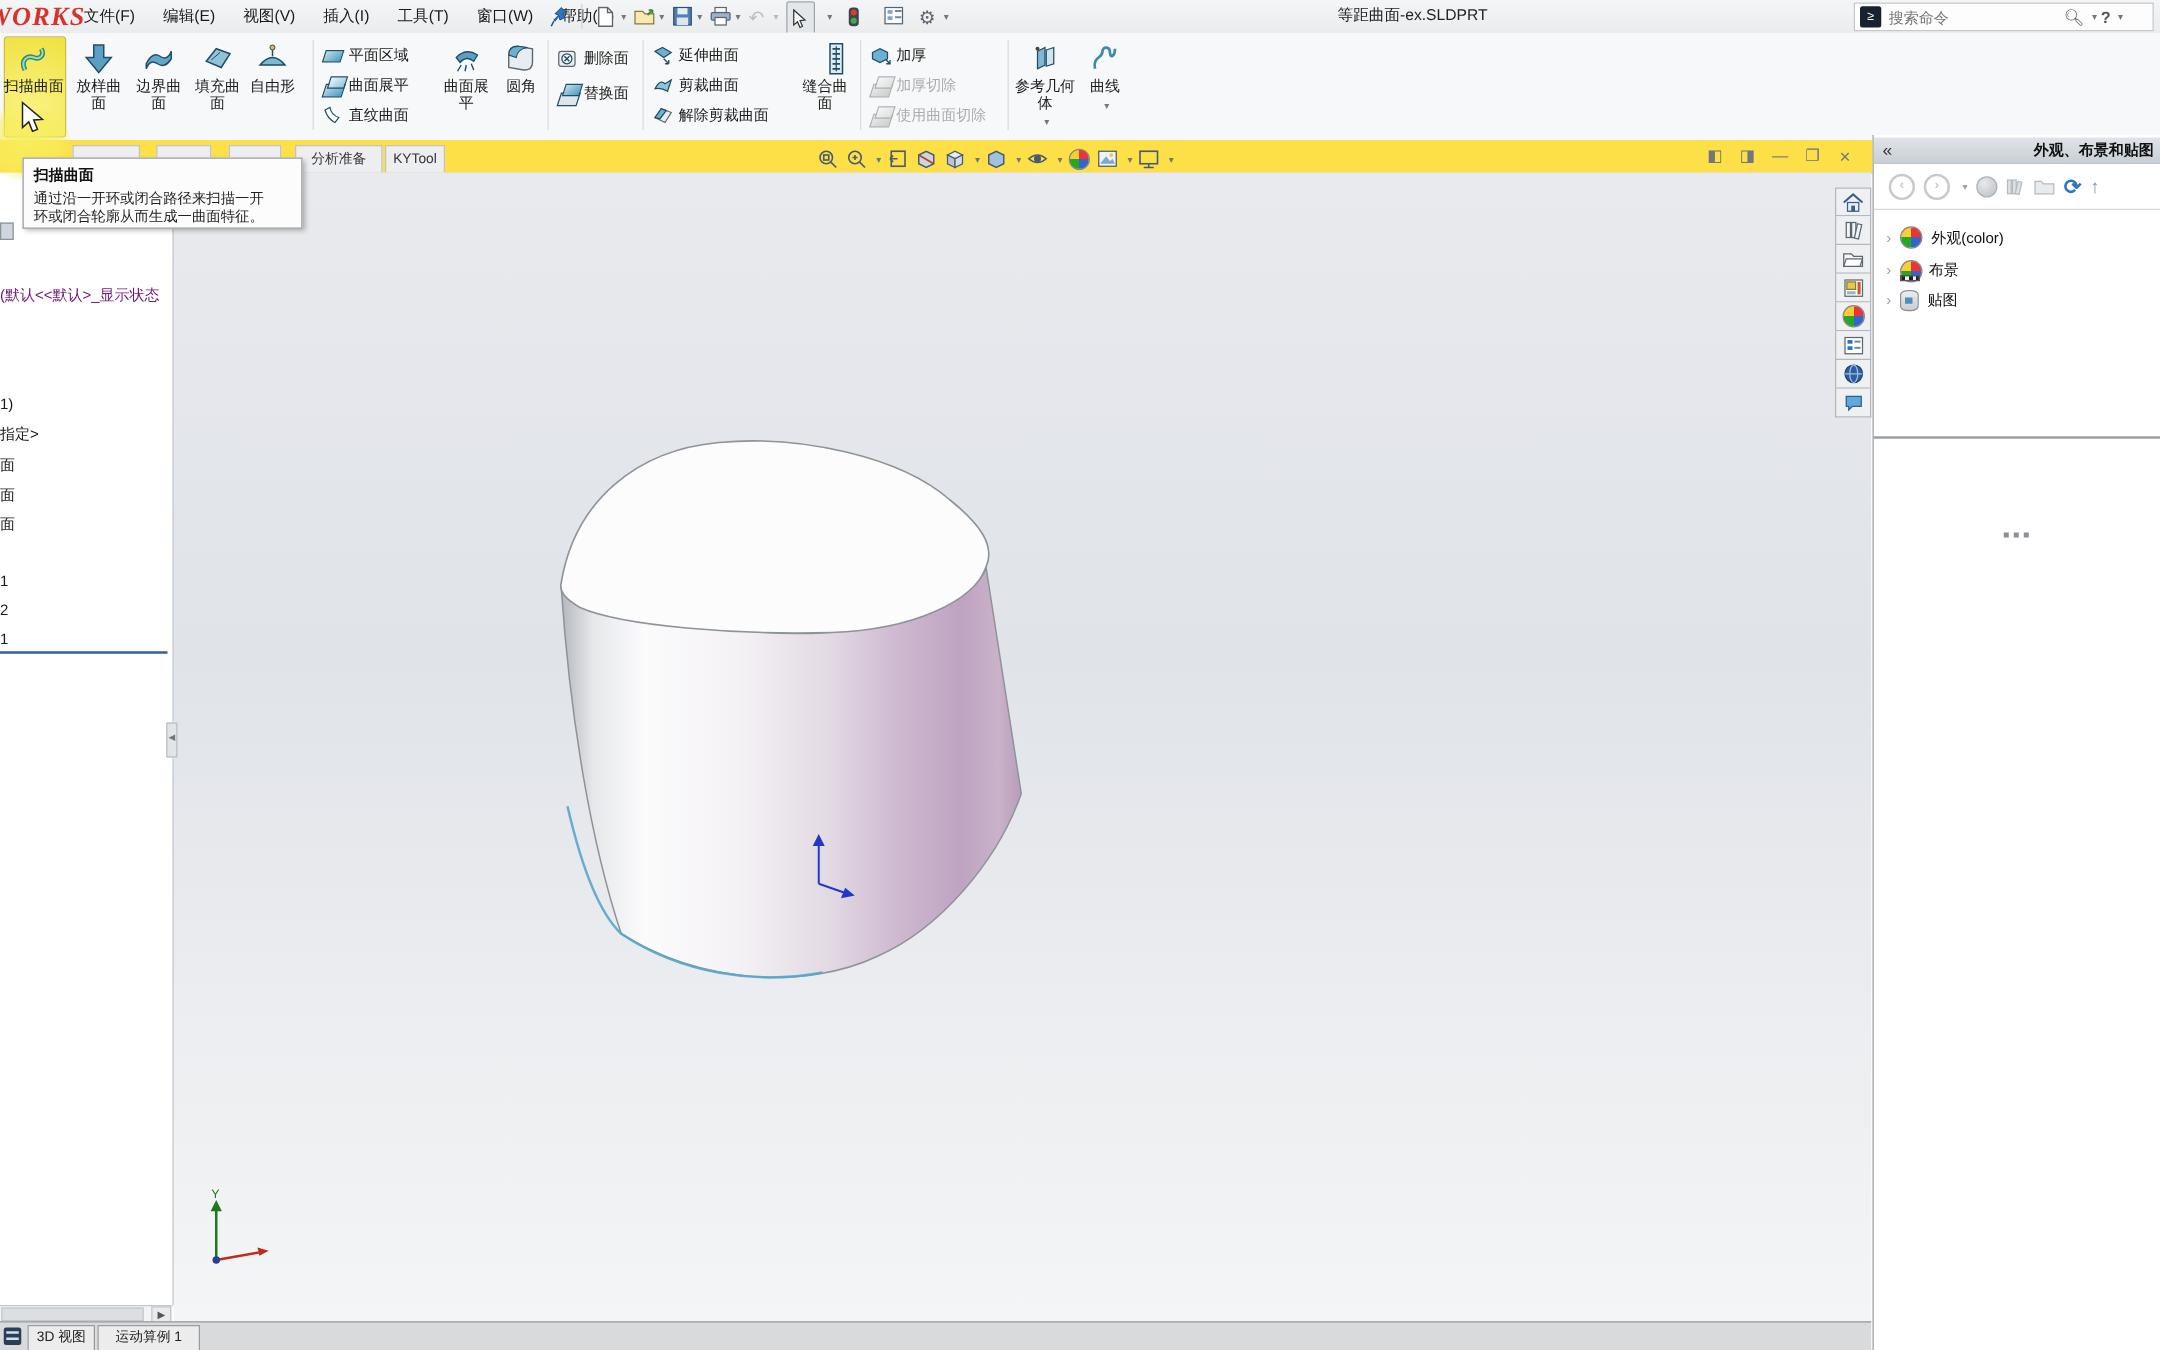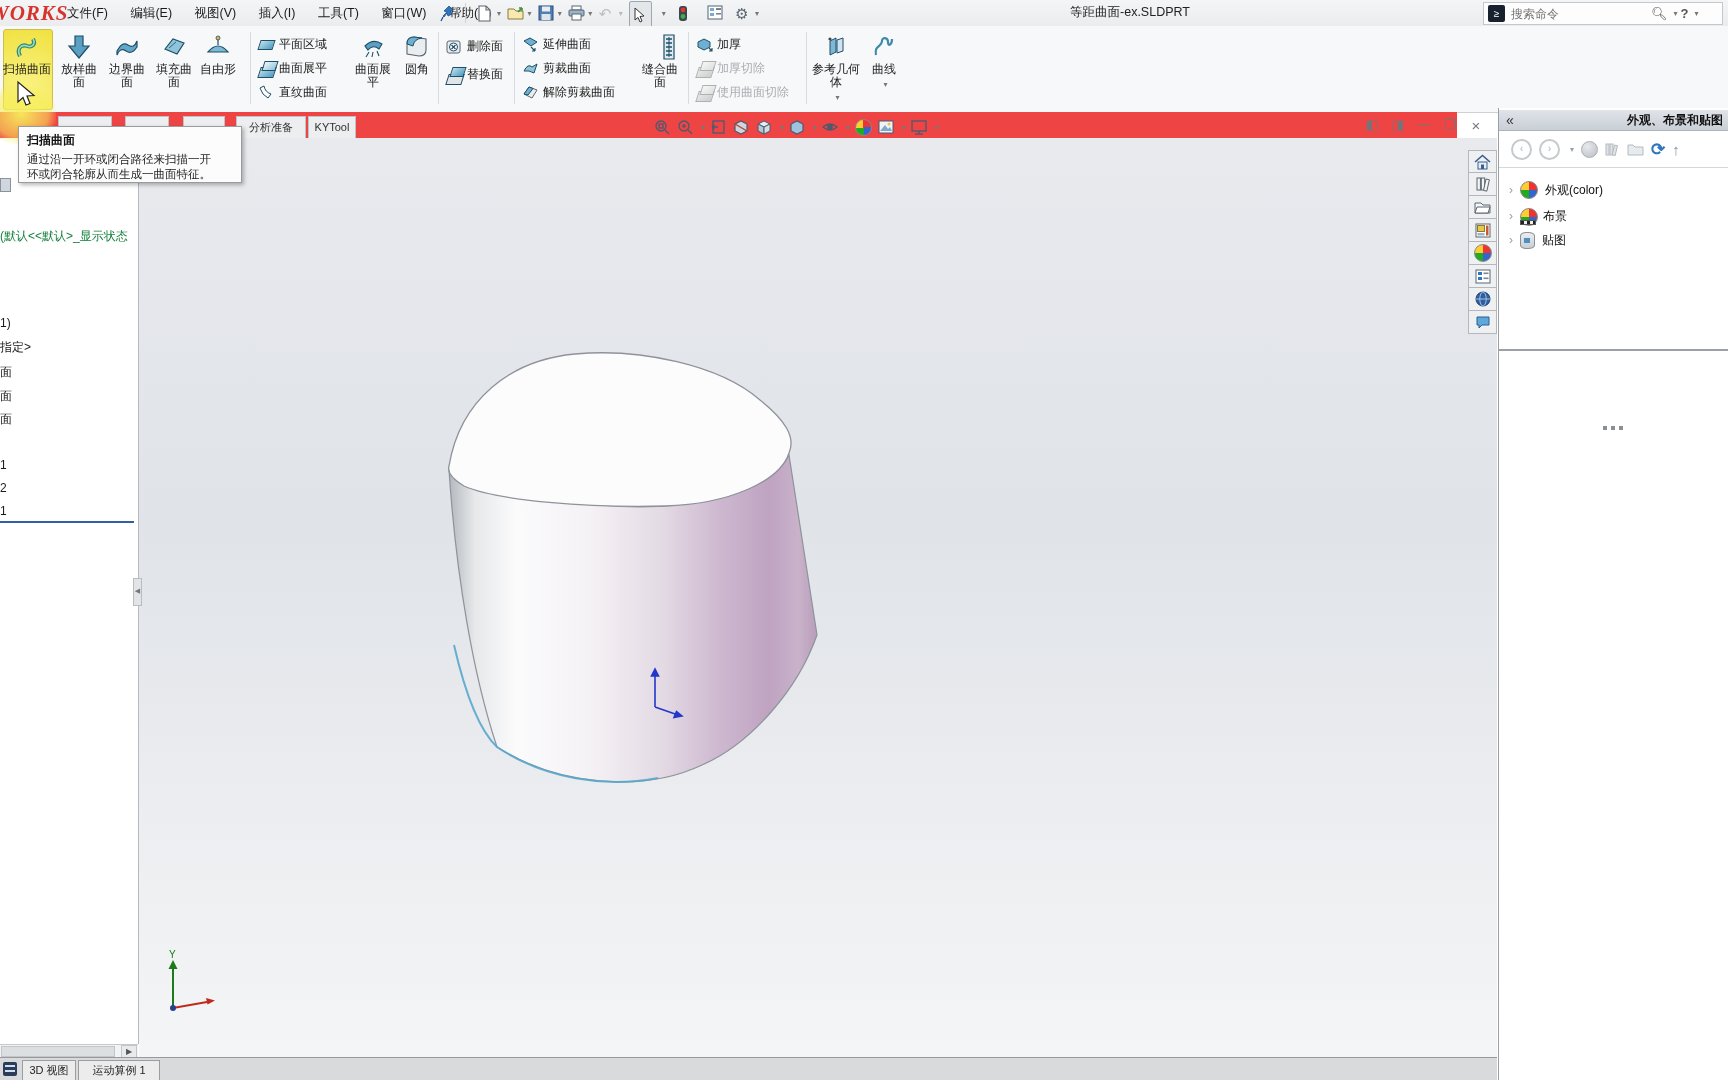--- a/index.html
+++ b/index.html
@@ -37,21 +37,21 @@
     border:1px solid #1f4e66;transform:skewX(-18deg);}
   .chip2{position:absolute;left:5px;top:0px;width:12px;height:8px;background:linear-gradient(135deg,#eef7fb,#8fc3da);
     border:1px solid #1f4e66;transform:skewX(-18deg);}
   .disabled{color:#a9adb2!important;}
   .disabled .sico{opacity:.4;filter:grayscale(1);}
   #sweep-btn{left:3px;top:3px;width:48px;height:79px;border-radius:3px;border:1px solid #cdbd4a;
     background:radial-gradient(circle at 45% 75%,#faf386,#f0e140);}
   #sweep-glow{left:-14px;top:84px;width:70px;height:60px;z-index:31;pointer-events:none;
     background:radial-gradient(ellipse at center,rgba(247,238,92,.95) 0%,rgba(247,238,92,.55) 55%,rgba(247,238,92,0) 75%);}
   
-  #tabstrip{left:0;top:112px;width:1457px;height:26px;background:#ef4444;border-bottom:1px solid #c6cacd;}
+  #tabstrip{left:0;top:112px;width:1728px;height:26px;background:#fde047;border-bottom:1px solid #c6cacd;}
   .ctab{position:absolute;top:4px;height:21px;line-height:21px;text-align:center;font-size:11px;color:#333;
     background:#eceef0;border:1px solid #c0c4c8;border-bottom:none;}
   
   #tooltip{left:18px;top:126px;width:224px;height:57px;background:#fcfcfc;border:1px solid #989ca0;
     box-shadow:2px 2px 4px rgba(0,0,0,.28);z-index:40;padding:5px 8px;box-sizing:border-box;}
   #tooltip .tt-title{font-size:12px;font-weight:bold;color:#111;margin-bottom:3px;}
   #tooltip .tt-line{font-size:11.5px;color:#222;line-height:15px;}
   #cursor{left:14px;top:80px;z-index:50;}
   
   #left-panel{left:0;top:138px;width:138px;height:906px;background:#fff;border-right:1px solid #b6bac0;overflow:hidden;}
@@ -421,21 +421,21 @@
   <div id="tabstrip" class="abs">
     <span class="ctab" style="left:58px;width:52px;"></span>
     <span class="ctab" style="left:125px;width:42px;"></span>
     <span class="ctab" style="left:183px;width:40px;"></span>
     <span class="ctab" style="left:236px;width:68px;">分析准备</span>
     <span class="ctab" style="left:308px;width:46px;">KYTool</span>
   </div>
 
   <div id="left-panel" class="abs">
     <span class="abs" style="left:0;top:40px;width:9px;height:12px;background:#cfd6dd;border:1px solid #8a939c;"></span>
-    <div class="tree-text" style="top:90px;color:#15803d;">(默认&lt;&lt;默认&gt;_显示状态</div>
+    <div class="tree-text" style="top:90px;color:#701a75;">(默认&lt;&lt;默认&gt;_显示状态</div>
     <div class="tree-text" style="top:178px;">1)</div>
     <div class="tree-text" style="top:201px;">指定&gt;</div>
     <div class="tree-text" style="top:226px;">面</div>
     <div class="tree-text" style="top:250px;">面</div>
     <div class="tree-text" style="top:273px;">面</div>
     <div class="tree-text" style="top:320px;">1</div>
     <div class="tree-text" style="top:343px;">2</div>
     <div class="tree-text" style="top:366px;">1</div>
     <div id="rollback" class="abs"></div>
   </div>

